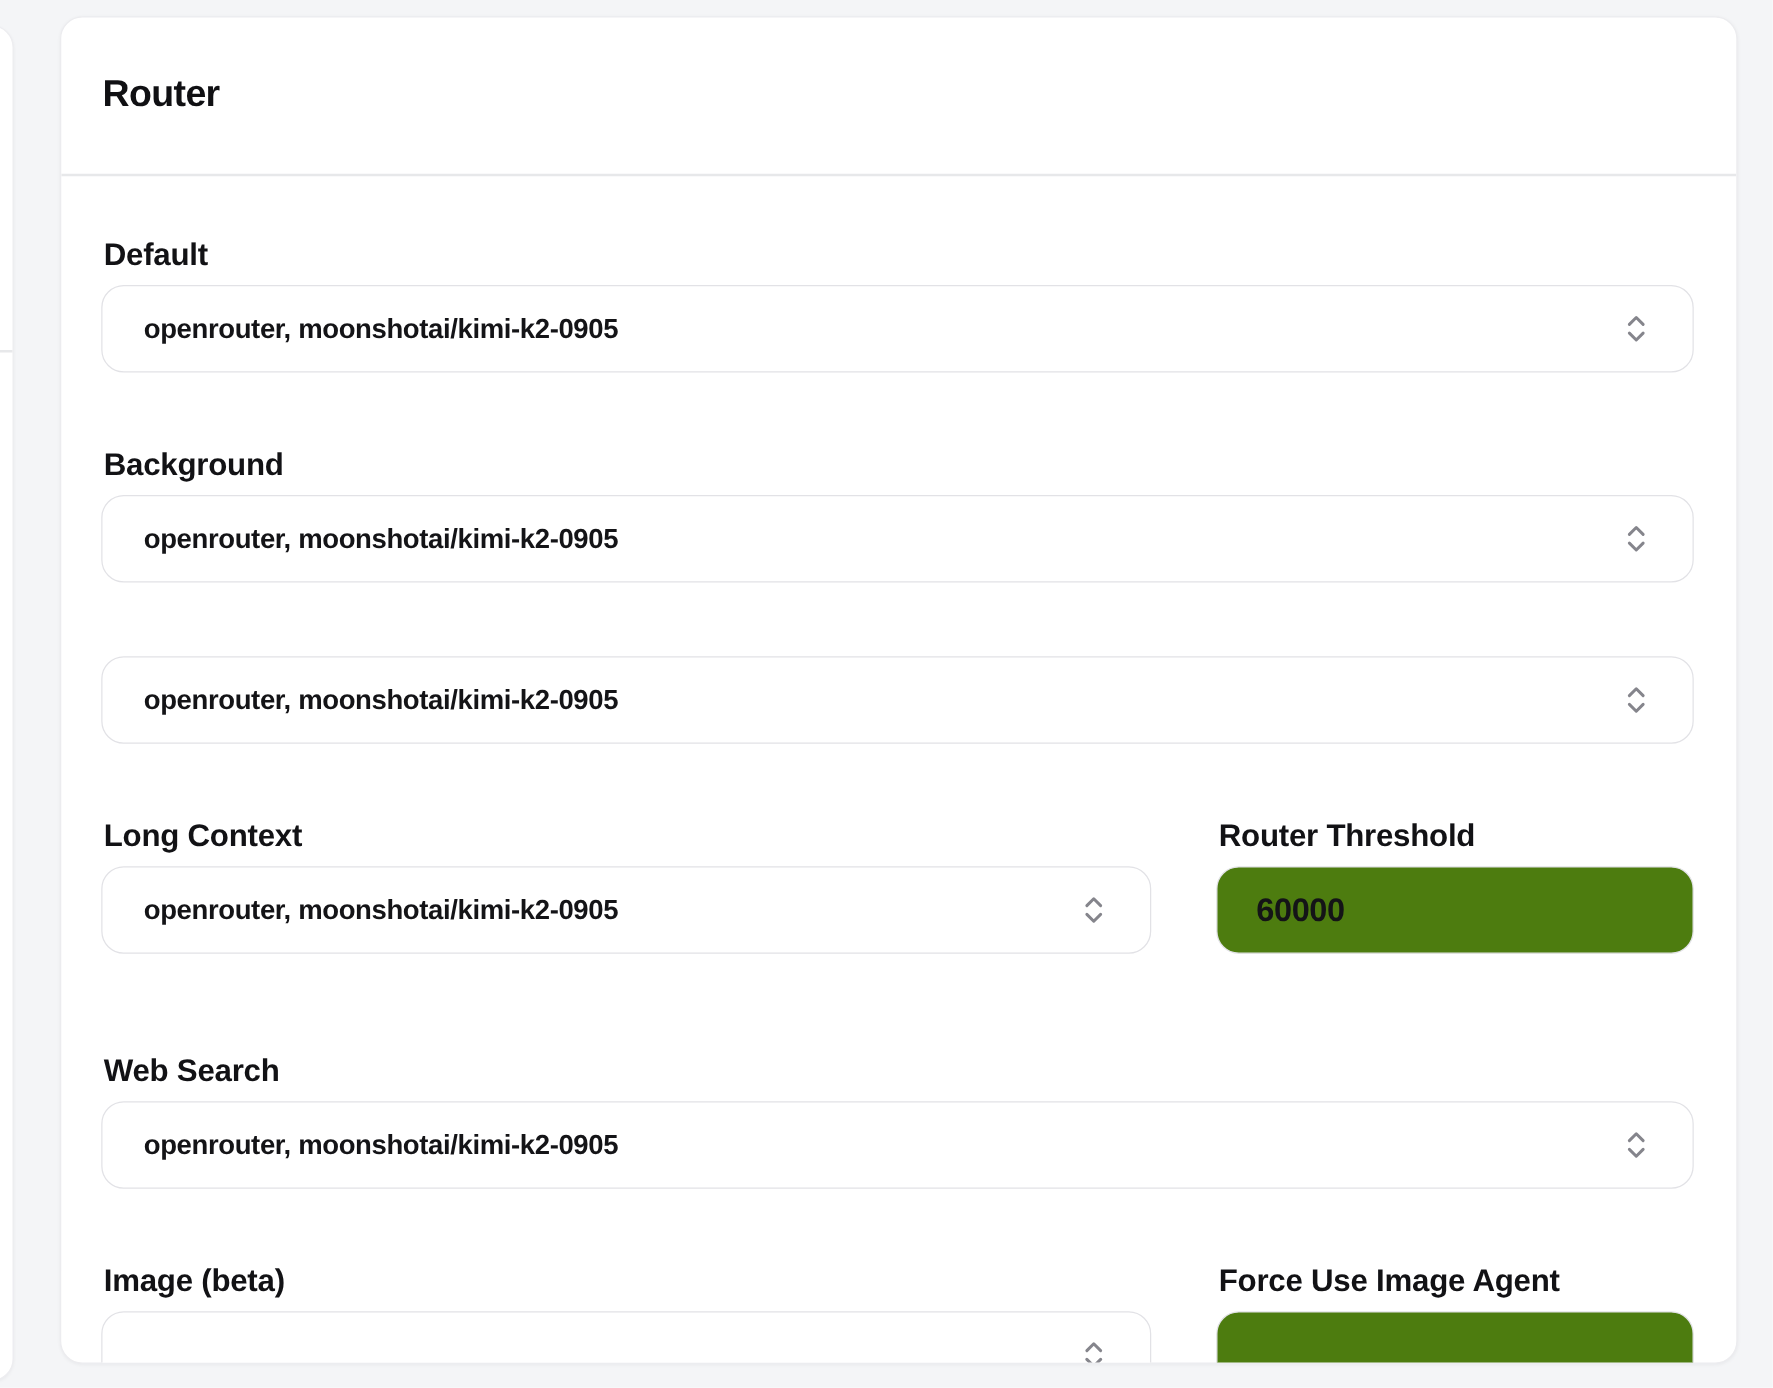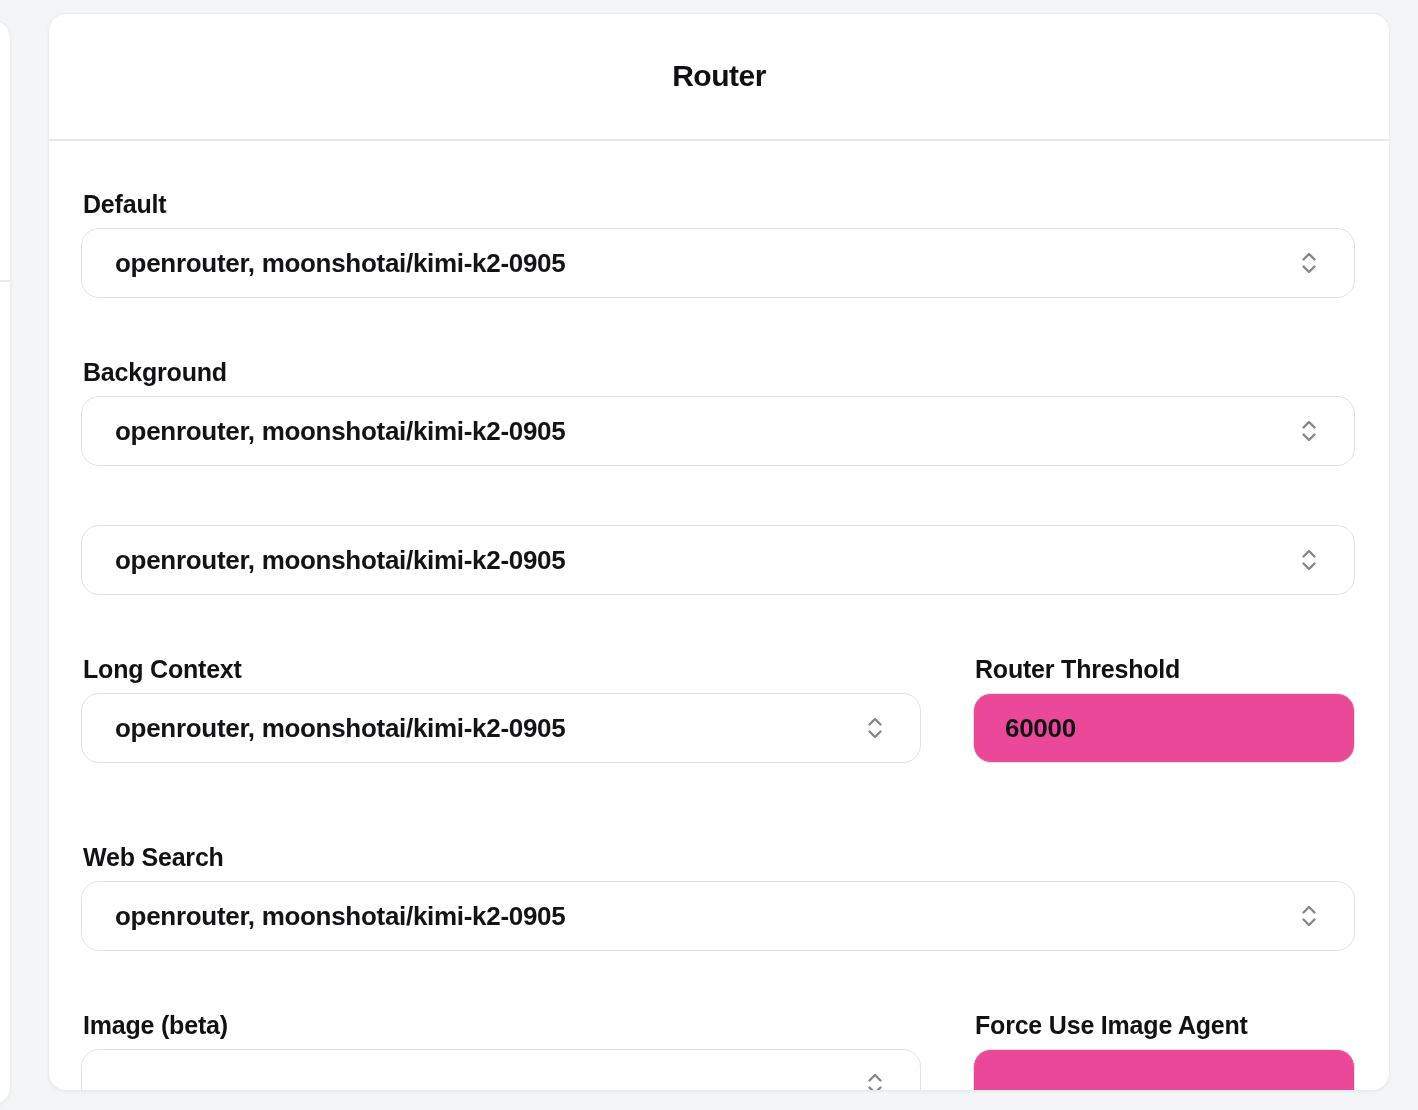--- a/index.html
+++ b/index.html
@@ -33,21 +33,20 @@
     border: 1px solid #ececef;
     border-radius: 18px;
     box-shadow: 0 1px 3px rgba(16,24,40,0.05);
     overflow: hidden;
   }
   .card-header {
     height: 127px;
     display: flex; align-items: center;
     padding: 10px 33px 12px 33px;
     border-bottom: 2px solid #e7e8ea;
-    justify-content: center;
   }
   .card-title {
     font-size: 30px; font-weight: 700;
     letter-spacing: -0.5px; color: #101013;
   }
   .card-body { padding: 48px 34px 0 32px; }
 
   .field { margin-bottom: 59px; }
   .field-row {
     display: grid;
@@ -67,34 +66,34 @@
     position: relative;
     height: 70px; width: 100%;
     background: #ffffff;
     border: 1.5px solid #e2e2e6;
     border-radius: 18px;
     display: flex; align-items: center;
     padding: 0 70px 0 33px;
     cursor: pointer;
   }
   .select-value {
-    font-size: 26px; font-weight: 600;
+    font-size: 22px; font-weight: 600;
     letter-spacing: -0.3px; color: #141417;
     white-space: nowrap; overflow: hidden;
   }
   .chevron {
     position: absolute; right: 36px; top: 50%;
     margin-top: -13px; width: 18px; height: 26px;
     display: block;
   }
   .chevron svg { display: block; }
 
   .text-input {
     height: 70px; width: 100%;
-    background: #ec4899;
+    background: #4d7c0f;
     border: 1.5px solid #e2e2e6;
     border-radius: 18px;
     padding: 0 24px 0 31px;
     font-family: "Liberation Sans", "DejaVu Sans", sans-serif;
     font-size: 26px; font-weight: 600;
     letter-spacing: -0.3px; color: #141417;
     outline: none;
   }
 </style>
 </head>

